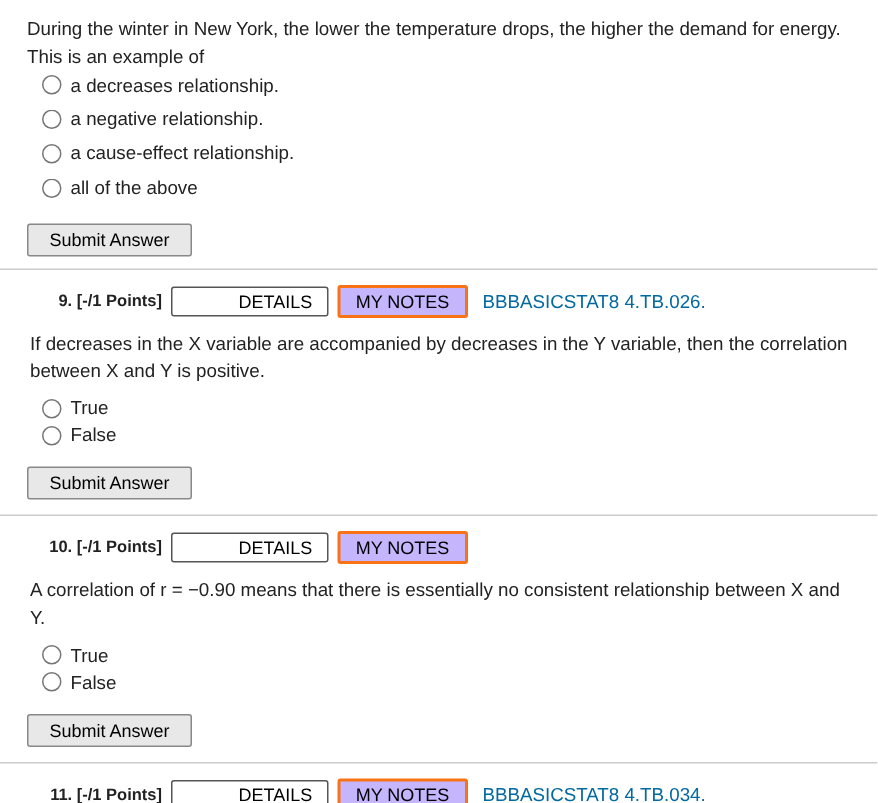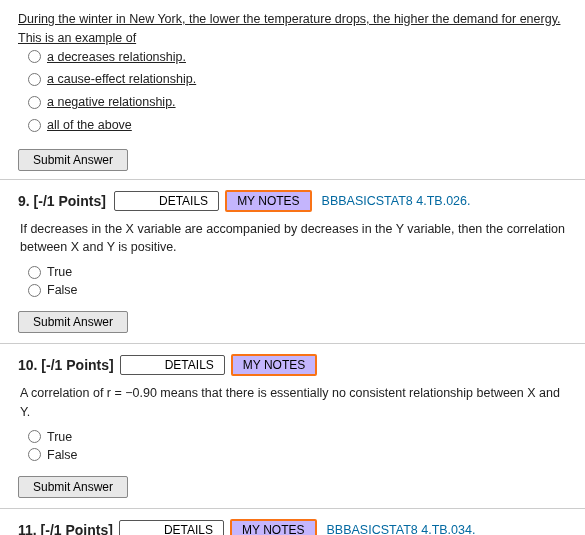--- a/index.html
+++ b/index.html
@@ -16,22 +16,23 @@
       padding: 10px 18px 10px 18px;
     }
     .question-header {
       display: flex;
       align-items: center;
       gap: 6px;
       margin-bottom: 8px;
     }
     .question-label {
       font-weight: bold;
-      font-size: 14px;
+      font-size: 11px;
       min-width: 90px;
+      text-align: right;
     }
     .btn {
       border: 2px solid #f97316;
       background: #c4b5fd;
       padding: 2px 10px;
       font-size: 12px;
       cursor: pointer;
       border-radius: 2px;
     }
     .btn-active {
@@ -71,40 +72,39 @@
       padding: 3px 14px;
       font-size: 12px;
       cursor: pointer;
       border-radius: 2px;
       margin-top: 4px;
     }
     .intro-block {
       padding: 10px 18px 8px 18px;
       font-size: 12.5px;
       line-height: 1.5;
-      text-decoration: underline;
     }
   </style>
 </head>
 <body>
 
 <div class="intro-block">
   <p>During the winter in New York, the lower the temperature drops, the higher the demand for energy. This is an example of</p>
   <ul class="options">
   <li class="option-item">
         <input type="radio" name="intro" style="">
         <span>a decreases relationship.</span>
       </li>
       <li class="option-item">
         <input type="radio" name="intro" style="">
-        <span>a cause-effect relationship.</span>
+        <span>a negative relationship.</span>
       </li>
       <li class="option-item">
         <input type="radio" name="intro" style="">
-        <span>a negative relationship.</span>
+        <span>a cause-effect relationship.</span>
       </li>
       <li class="option-item">
         <input type="radio" name="intro" style="">
         <span>all of the above</span>
       </li>
     </ul>
   <button class="submit-btn">Submit Answer</button>
 </div>
 
 <div id="questions-container">

